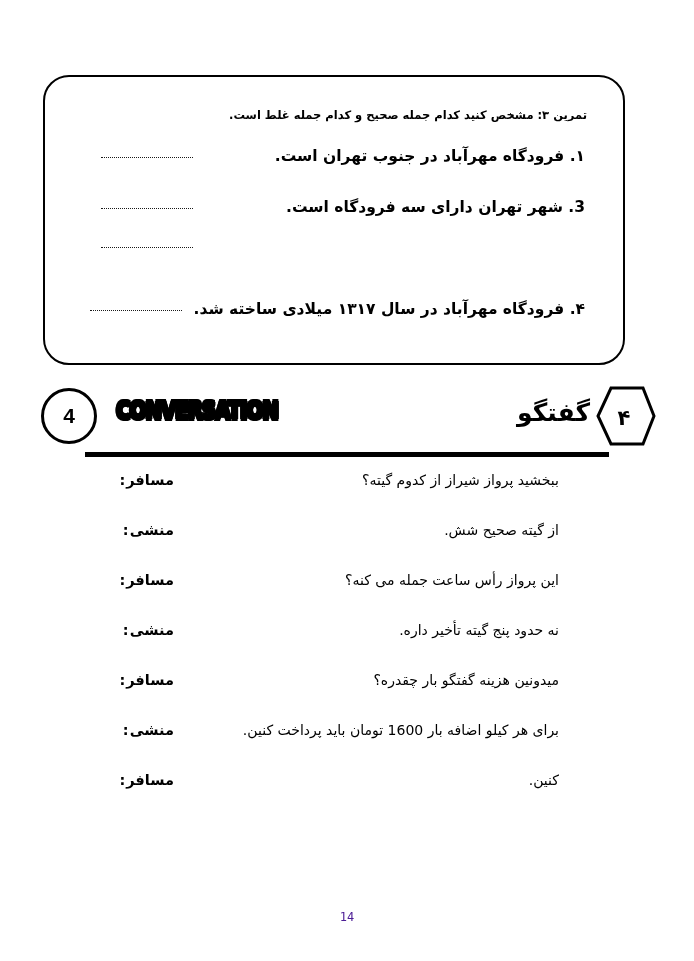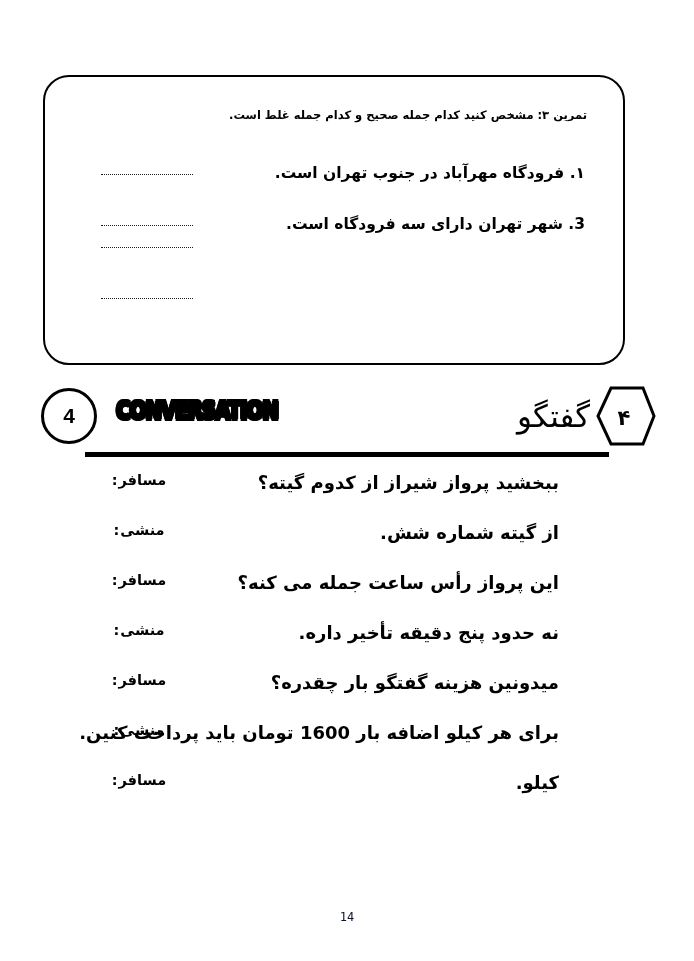--- a/index.html
+++ b/index.html
@@ -61,21 +61,20 @@
 
   .item-text {
     direction: rtl;
     text-align: left;
     font-size: 15.5px;
     font-weight: bold;
     white-space: nowrap;
     padding-left: 12px;
     padding-right: 18px;
     line-height: 1.2;
-    margin-top: 17px;
   }
 
   .item-blank {
     flex: 0 0 auto;
     width: 92px;
     margin-right: auto;
     margin-left: 36px;
     border-bottom: 1.5px dotted #1a1a1a;
     height: 1px;
     position: relative;
@@ -135,22 +134,22 @@
     right: 0px;
     top: 0px;
     width: 62px;
     height: 60px;
   }
 
   .title-fa {
     position: absolute;
     right: 66px;
     top: 12px;
-    font-size: 31px;
-    font-weight: normal;
+    font-size: 25px;
+    font-weight: bold;
     direction: rtl;
     white-space: nowrap;
   }
 
   .header-rule {
     position: absolute;
     left: 0px;
     top: 452px;
     width: 524px;
     height: 5px;
@@ -173,21 +172,21 @@
     align-items: baseline;
     justify-content: flex-start;
     height: 50px;
     direction: rtl;
     padding-right: 0;
   }
 
   .speaker {
     flex: 0 0 auto;
     width: 70px;
-    text-align: center;
+    text-align: right;
     font-size: 14.5px;
     font-weight: bold;
     direction: rtl;
     white-space: nowrap;
     margin-right: 480px;
     position: relative;
     margin-left: 13px;
   }
 
   .speaker::after {
@@ -198,35 +197,35 @@
   .dialogue-row {
     position: relative;
   }
 
   .utterance-wrap {
     position: absolute;
     right: 95px;
     top: 0;
     direction: rtl;
     white-space: nowrap;
-    font-size: 18px;
-    font-weight: bold;
+    font-size: 14px;
+    font-weight: normal;
     text-align: center;
   }
 
   
   .page-number {
     position: absolute;
     left: 0;
     right: 0;
     top: 910px;
     text-align: center;
     font-family: "DejaVu Sans Mono", "Liberation Mono", monospace;
     font-size: 12px;
-    color: #0f172a;
+    color: #4c1d95;
     direction: ltr;
   }
 </style>
 </head>
 <body>
 
 <div class="exercise-box">
 
   <div class="exercise-prompt">تمرین ۳: مشخص کنید کدام جمله صحیح و کدام جمله غلط است.</div>
 
@@ -240,20 +239,21 @@
     <div class="exercise-row">
       <span class="item-text">3. شهر تهران دارای سه فرودگاه است.</span>
       <span class="item-blank"></span>
     </div>
 
     <div class="exercise-row">
       <span class="item-blank"></span>
     </div>
 
     <div class="exercise-row">
+      <span class="item-text">۴. فرودگاه مهرآباد در سال ۱۳۱۷ میلادی ساخته شد.</span>
       <span class="item-blank"></span>
     </div>
 
   </div>
 </div>
 
 <div class="section-header">
 
   <div class="badge-circle">
     <span>4</span>
@@ -276,43 +276,43 @@
 
 <div class="dialogue">
 
   <div class="dialogue-row">
     <span class="speaker">مسافر</span>
     <span class="utterance-wrap">ببخشید پرواز شیراز از کدوم گیته؟</span>
   </div>
 
   <div class="dialogue-row">
     <span class="speaker">منشی</span>
-    <span class="utterance-wrap">از گیته شماره شش.</span>
+    <span class="utterance-wrap">از گیته صحیح شش.</span>
   </div>
 
   <div class="dialogue-row">
     <span class="speaker">مسافر</span>
     <span class="utterance-wrap">این پرواز رأس ساعت جمله می کنه؟</span>
   </div>
 
   <div class="dialogue-row">
     <span class="speaker">منشی</span>
-    <span class="utterance-wrap">نه  حدود پنج دقیقه تأخیر داره.</span>
+    <span class="utterance-wrap">نه  حدود پنج گیته تأخیر داره.</span>
   </div>
 
   <div class="dialogue-row">
     <span class="speaker">مسافر</span>
     <span class="utterance-wrap">میدونین هزینه گفتگو بار چقدره؟</span>
   </div>
 
   <div class="dialogue-row">
     <span class="speaker">منشی</span>
     <span class="utterance-wrap">برای هر کیلو اضافه بار 1600 تومان باید پرداخت کنین.</span>
   </div>
 
   <div class="dialogue-row">
     <span class="speaker">مسافر</span>
-    <span class="utterance-wrap">کیلو.</span>
+    <span class="utterance-wrap">کنین.</span>
   </div>
 
 </div>
 
 <div class="page-number">14</div>
 
 </body></html>

